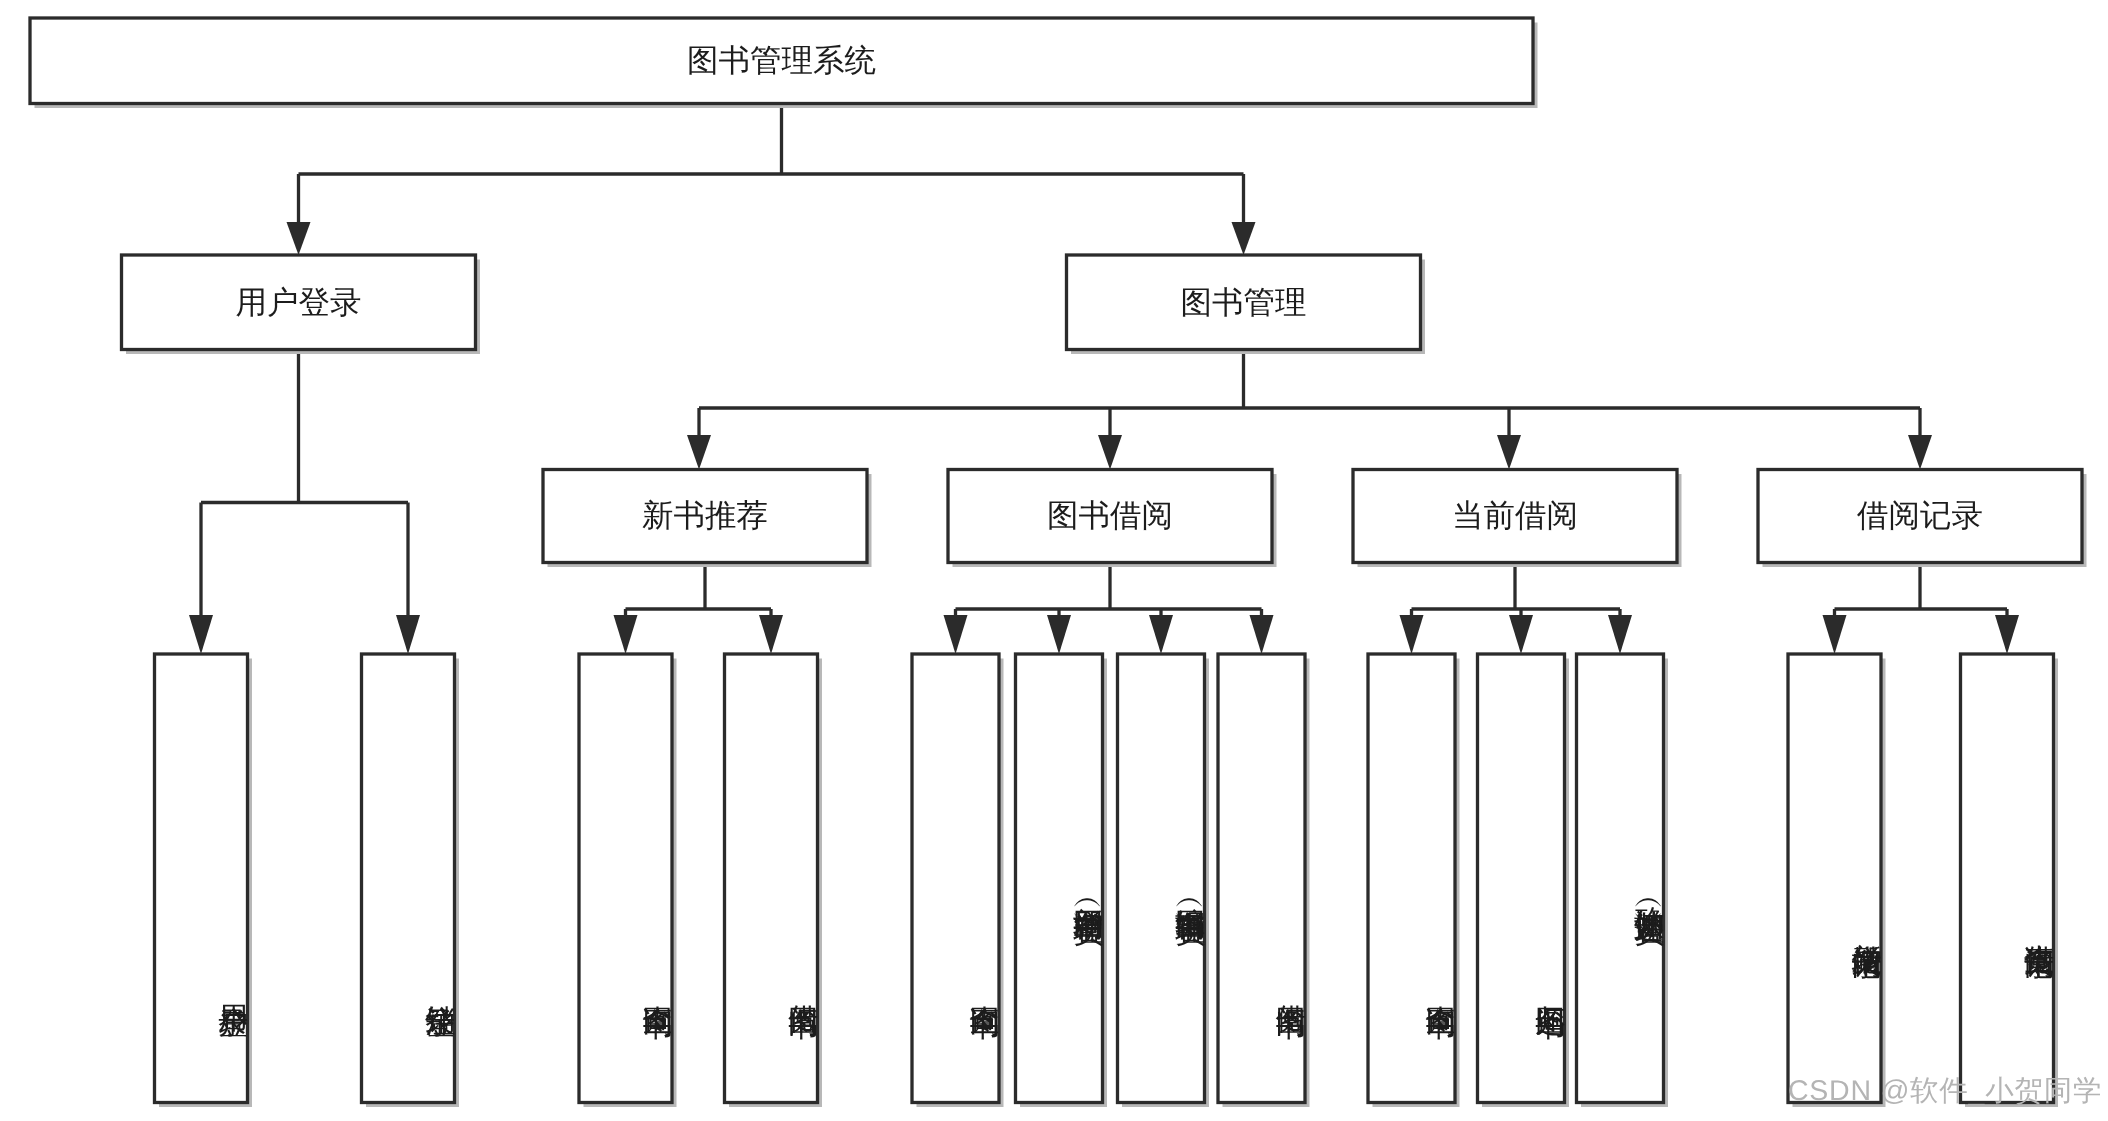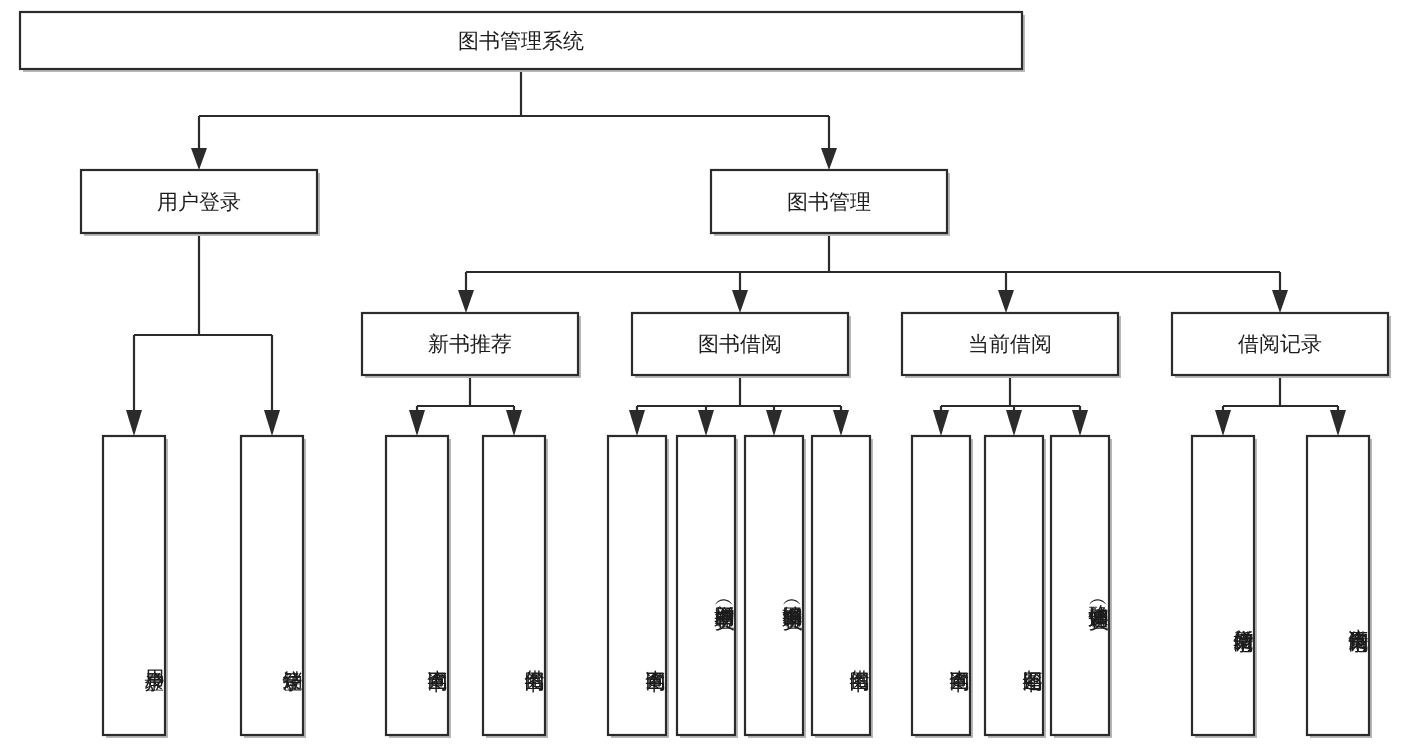--- a/index.html
+++ b/index.html
@@ -259,14 +259,15 @@
   <div class="node-label-v" style="left:608px; top:436px; width:58px; height:299px; padding-top:70px;">查询图书</div>
   <div class="node-label-v" style="left:677px; top:436px; width:58px; height:299px; padding-top:8px;">新增图书（管理员）</div>
   <div class="node-label-v" style="left:745px; top:436px; width:58px; height:299px; padding-top:8px;">编辑图书（管理员）</div>
   <div class="node-label-v" style="left:812px; top:436px; width:58px; height:299px; padding-top:70px;">借阅图书</div>
   <div class="node-label-v" style="left:912px; top:436px; width:58px; height:299px; padding-top:70px;">查询图书</div>
   <div class="node-label-v" style="left:985px; top:436px; width:58px; height:299px; padding-top:70px;">归还图书</div>
   <div class="node-label-v" style="left:1051px; top:436px; width:58px; height:299px; padding-top:8px;">确认归还（管理员）</div>
   <div class="node-label-v" style="left:1192px; top:436px; width:62px; height:299px; padding-top:30px;">新增借阅记录</div>
   <div class="node-label-v" style="left:1307px; top:436px; width:62px; height:299px; padding-top:30px;">查询借阅记录</div>
 
+  <div class="watermark" style="left:1192px; top:714px;">CSDN @软件_小贺同学</div>
 
 </div>
 
 </body></html>

